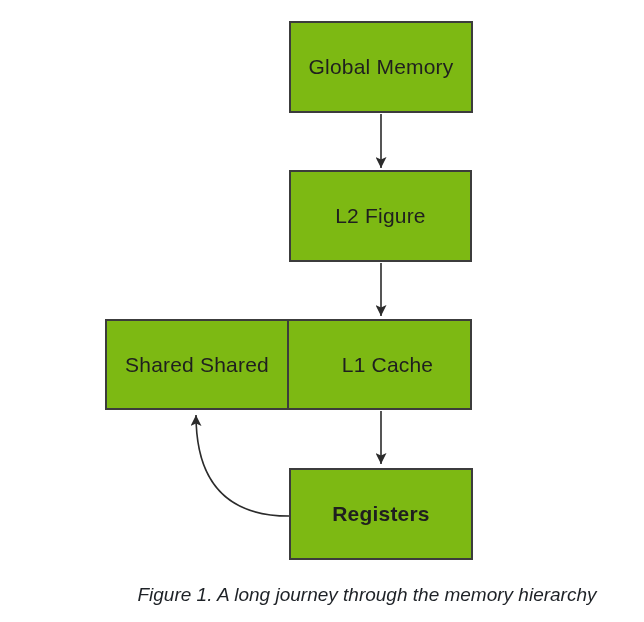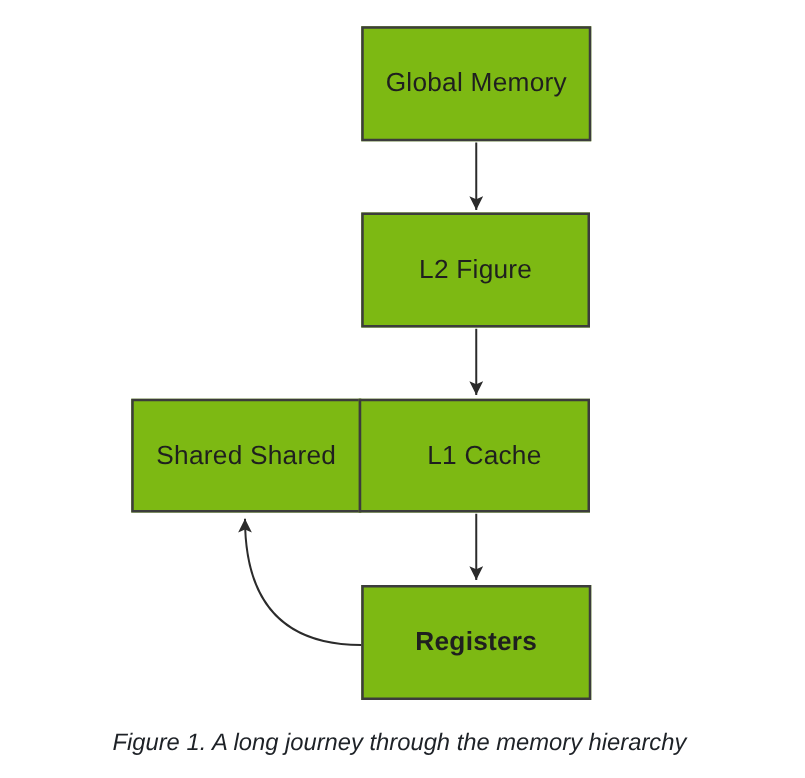--- a/index.html
+++ b/index.html
@@ -34,21 +34,21 @@
     stroke-width:1.6;
     fill:none;
   }
   .edges marker path{
     fill:var(--arrow,#2b2b2b);
     stroke:none;
   }
   .caption{
     position:absolute;
     left:90px;right:0;top:584px;
-    text-align:left;
+    text-align:center;
     font-style:italic;
     font-size:19px;
     color:var(--caption-text,#1e2227);
     white-space:nowrap;
   }
 </style>
 </head>
 <body>
 
 <div class="stage">

